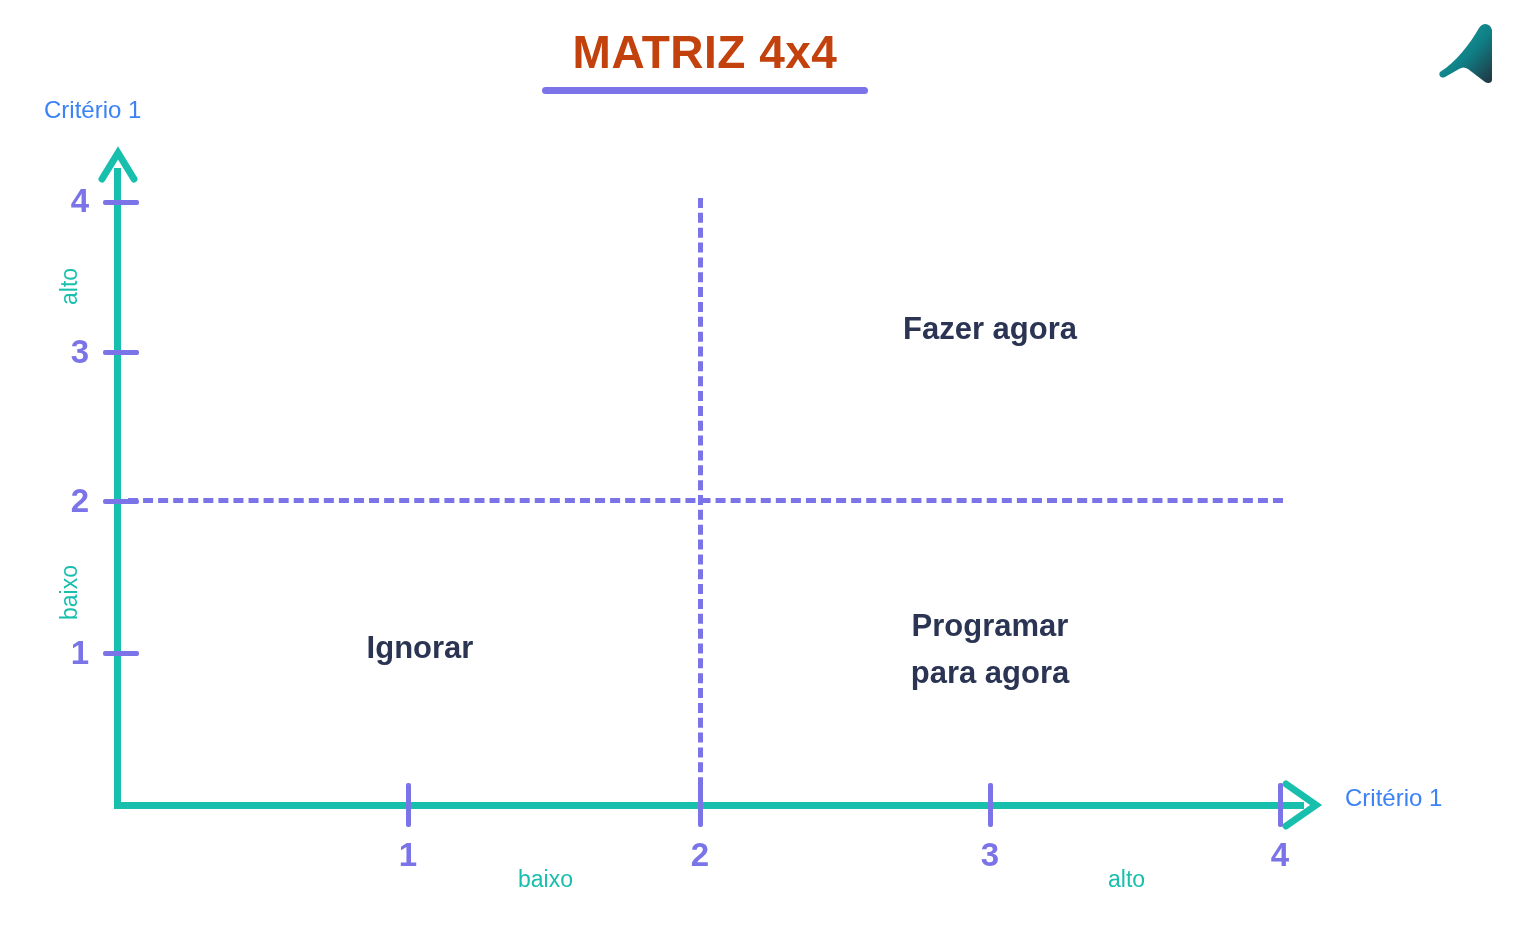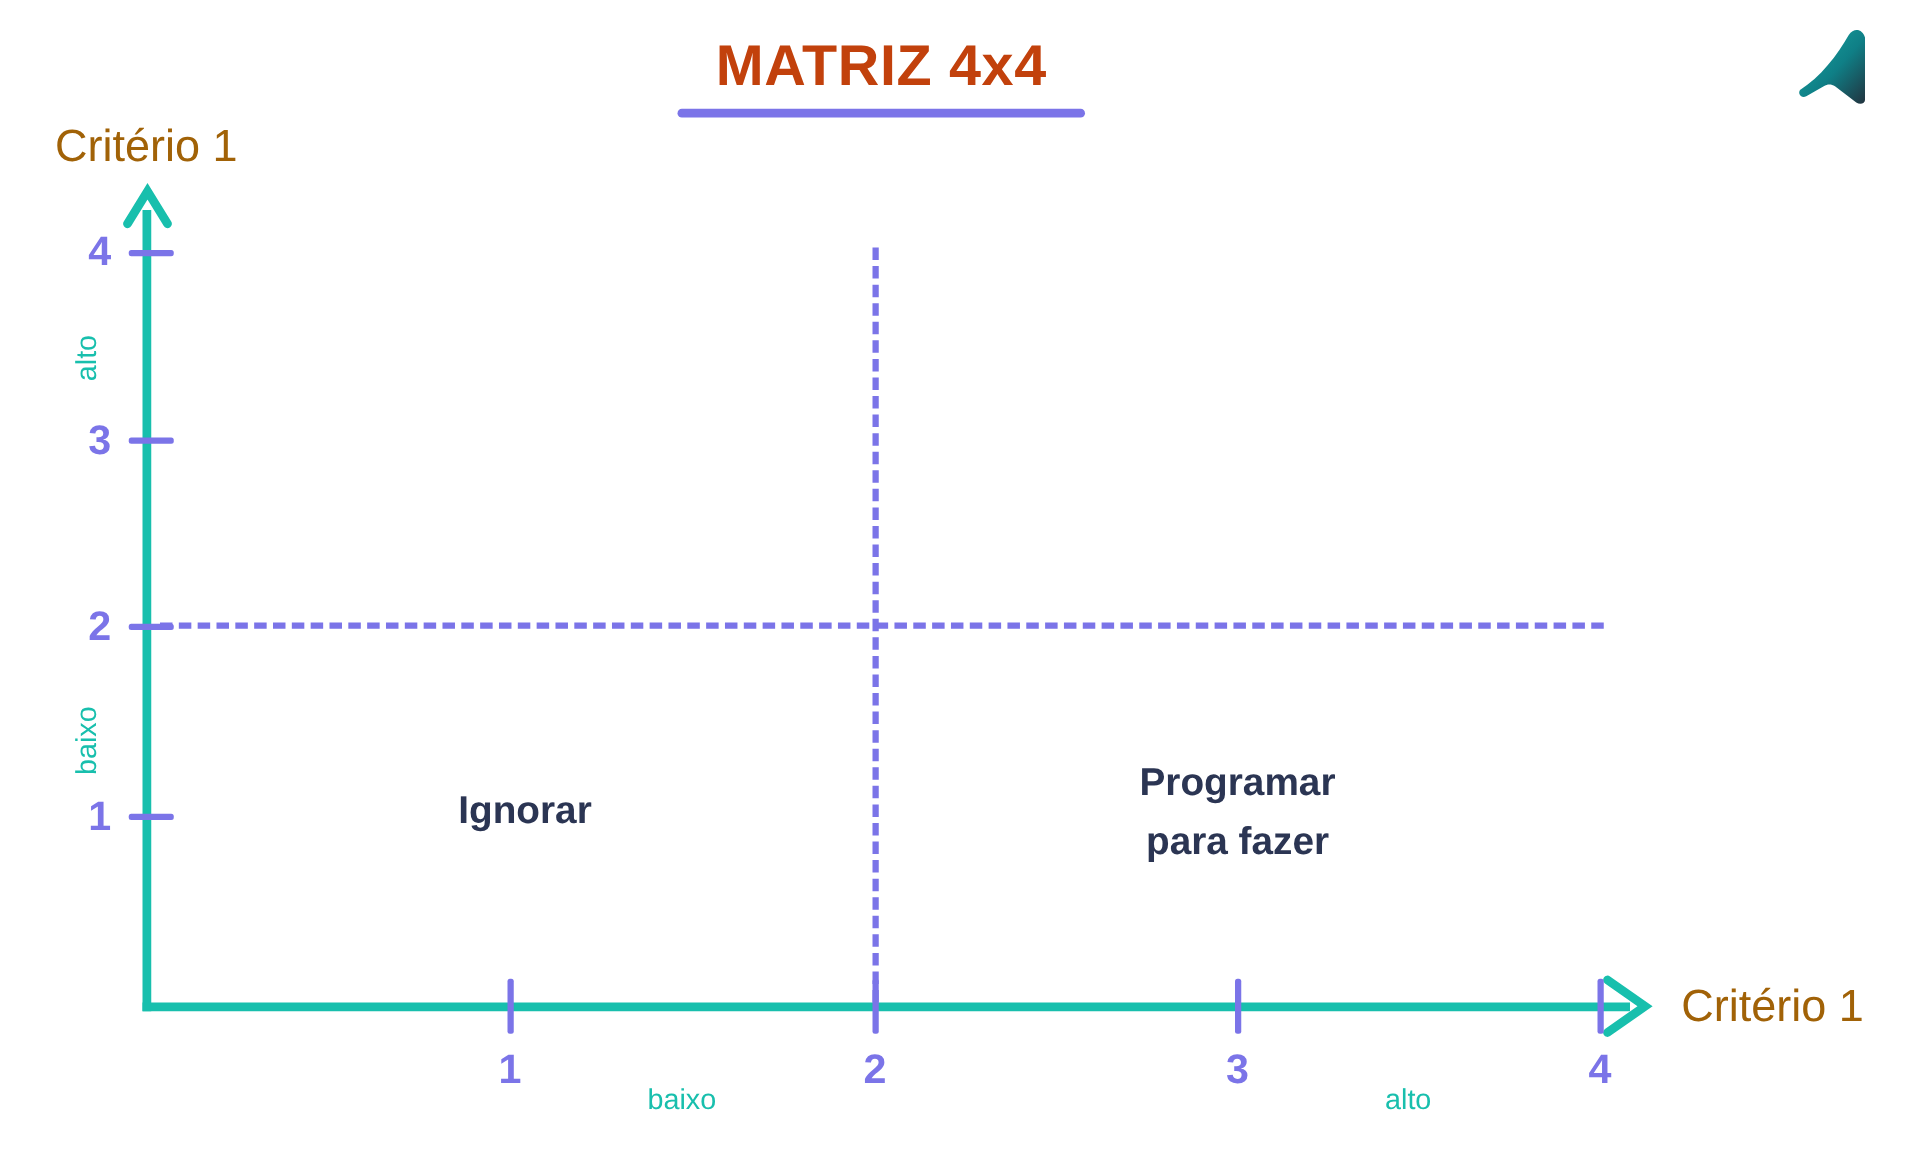--- a/index.html
+++ b/index.html
@@ -63,22 +63,22 @@
     color: #3c3c3c;
     letter-spacing: -1px;
     line-height: 1;
     margin-left: 2px;
     margin-bottom: 2px;
   }
 
   
   .axis-name {
     position: absolute;
-    font-size: 36px;
-    color: #a16207;
+    font-size: 24px;
+    color: #3b82f6;
     white-space: nowrap;
   }
   #y-axis-name { left: 44px; top: 96px; }
   #x-axis-name { left: 1345px; top: 784px; }
 
   #y-axis-line {
     position: absolute;
     left: 114px;
     top: 168px;
     width: 7px;
@@ -231,17 +231,18 @@
   <div class="tick-label tick-label-x" style="left:1260px">4</div>
 
   <div class="scale-word vertical" style="left:58px; top:305px">alto</div>
   <div class="scale-word vertical" style="left:58px; top:620px">baixo</div>
   <div class="scale-word" style="left:518px; top:868px">baixo</div>
   <div class="scale-word" style="left:1108px; top:868px">alto</div>
 
   <div id="divider-horizontal"></div>
   <div id="divider-vertical"></div>
 
+  <div class="quadrant-label" id="quadrant-top-right">Fazer agora</div>
   <div class="quadrant-label" id="quadrant-bottom-left">Ignorar</div>
   <div class="quadrant-label" id="quadrant-bottom-right">Programar
-para fazer</div>
+para agora</div>
 
 </div>
 
 </body></html>

